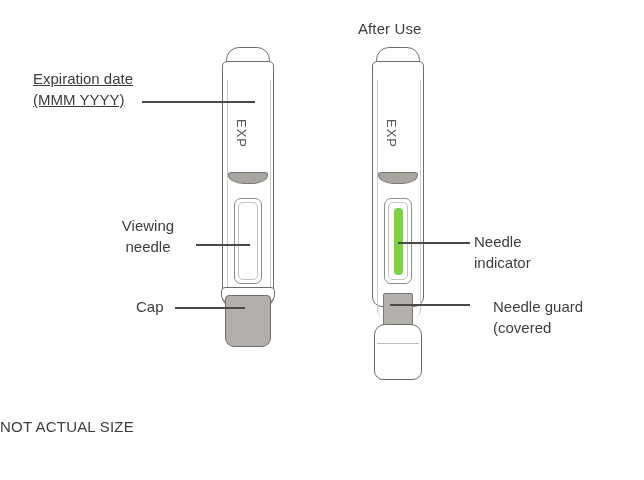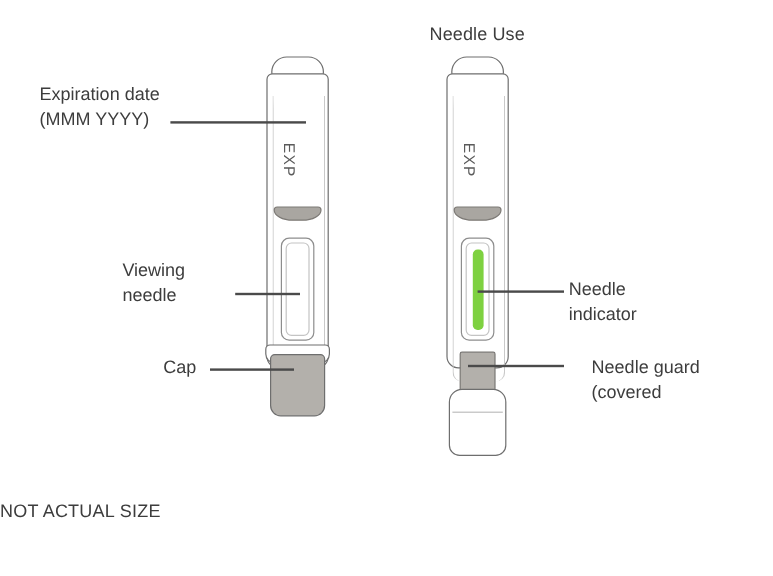--- a/index.html
+++ b/index.html
@@ -37,22 +37,22 @@
   .callout {
     position: absolute;
     font-size: 15px;
     line-height: 21px;
     color: #3d3d3d;
     white-space: nowrap;
   }
   .callout.right-align { text-align: right; }
   .callout .ln { display: block; }
 
-  #label-expiration { left: 33px;  top: 68px; text-align: left; }
-  #label-viewing    { left: 102px; top: 215px; width: 92px; text-align: left; }
+  #label-expiration { left: 33px;  top: 68px; text-align: left; text-decoration: underline; }
+  #label-viewing    { left: 102px; top: 215px; width: 92px; text-align: center; }
   #label-cap        { left: 136px; top: 296px; }
   #label-green      { left: 474px; top: 231px; }
   #label-needle     { left: 493px; top: 296px; }
 
   #caption-not-actual-size {
     position: absolute;
     left: 0;
     right: 0;
     top: 418px;
     font-size: 15px;
@@ -219,21 +219,21 @@
     right: 2px;
     height: 0;
     border-top: 1.2px solid #bdbdbd;
   }
 </style>
 </head>
 <body>
 
 <div class="stage">
 
-  <div class="col-title" id="title-after">Needle Use</div>
+  <div class="col-title" id="title-after">After Use</div>
 
   <div class="pen" id="pen-before">
     <div class="plunger-top"></div>
     <div class="barrel">
       <div class="barrel-inner"></div>
     </div>
     <div class="exp-text">EXP</div>
     <div class="stopper"></div>
     <div class="window-outer">
       <div class="window-inner"></div>

